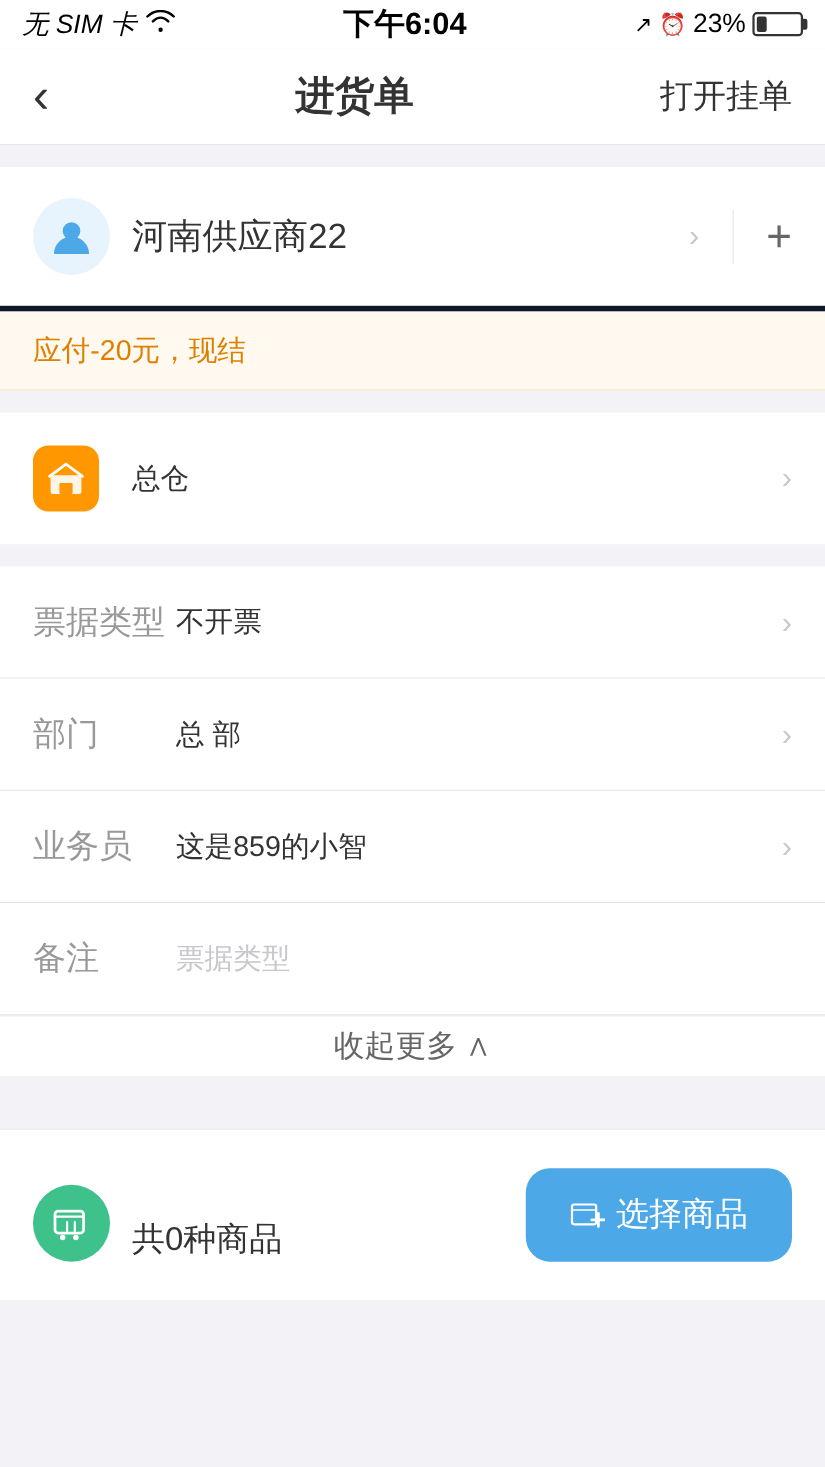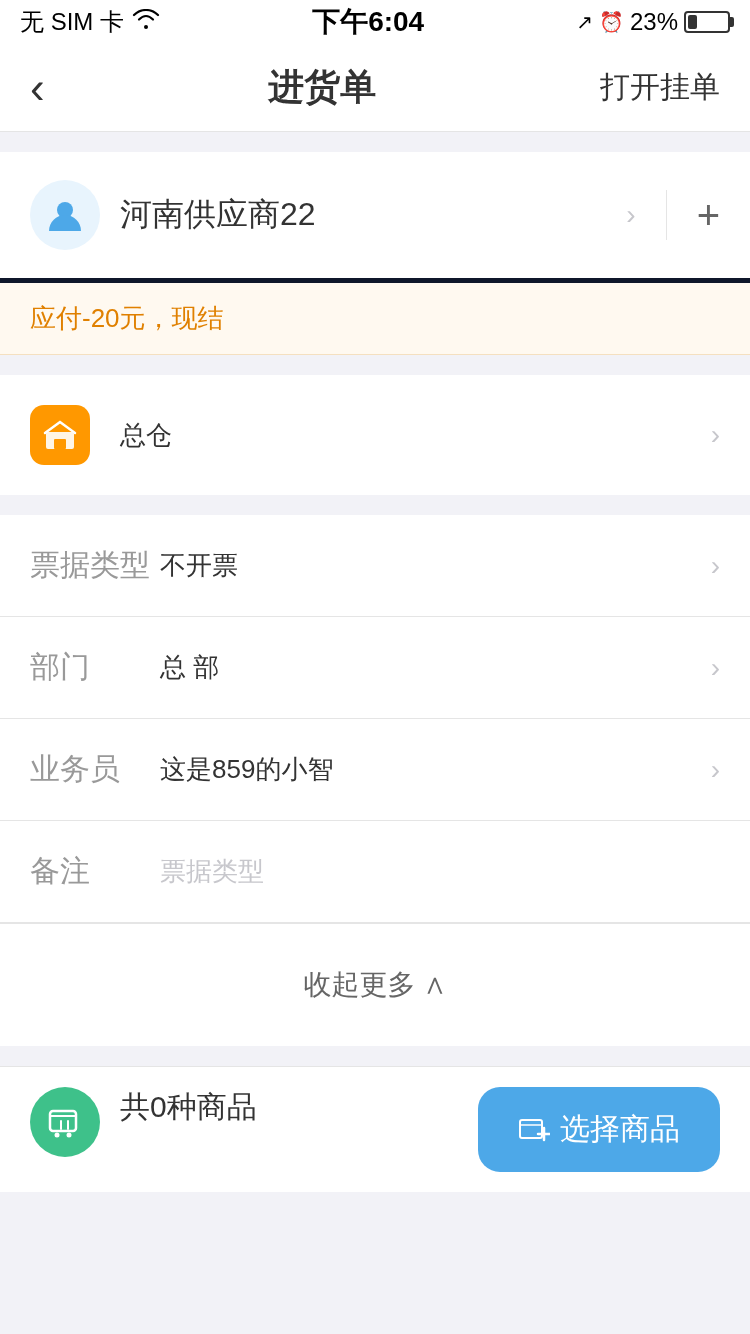--- a/index.html
+++ b/index.html
@@ -18,21 +18,21 @@
       width: 100%;
       height: 44px;
       background: #fff;
       display: flex;
       align-items: center;
       justify-content: space-between;
       padding: 0 20px;
       font-size: 24px;
       color: #000;
     }
-    .status-left { display: flex; align-items: center; gap: 8px; }
+    .status-left { display: flex; align-items: center; gap: 8px; font-style: italic; }
     .status-center { font-size: 28px; font-weight: 600; }
     .status-right { display: flex; align-items: center; gap: 6px; font-size: 24px; }
 
     
     .nav-bar {
       width: 100%;
       height: 88px;
       background: #fff;
       display: flex;
       align-items: center;
@@ -156,35 +156,36 @@
     .row-value.placeholder { color: #c7c7cc; }
     .row-chevron {
       color: #c7c7cc;
       font-size: 28px;
     }
 
     
     .collapse-btn {
       width: 100%;
       background: #fff;
-      padding: 42px 30px;
+      padding: 8px 30px;
       text-align: center;
       font-size: 28px;
       color: #666;
       cursor: pointer;
       border-top: 1px solid #e5e5e5;
     }
 
     
     .bottom-bar {
       background: #fff;
       display: flex;
-      align-items: flex-start;
-      padding: 20px 30px;
+      align-items: flex-end;
+      padding: 35px 30px;
       border-top: 1px solid #e5e5e5;
+      margin-top: 28px;
     }
     .bottom-cart-icon {
       width: 70px;
       height: 70px;
       border-radius: 50%;
       background: #3ec18a;
       display: flex;
       align-items: center;
       justify-content: center;
       margin-right: 20px;

